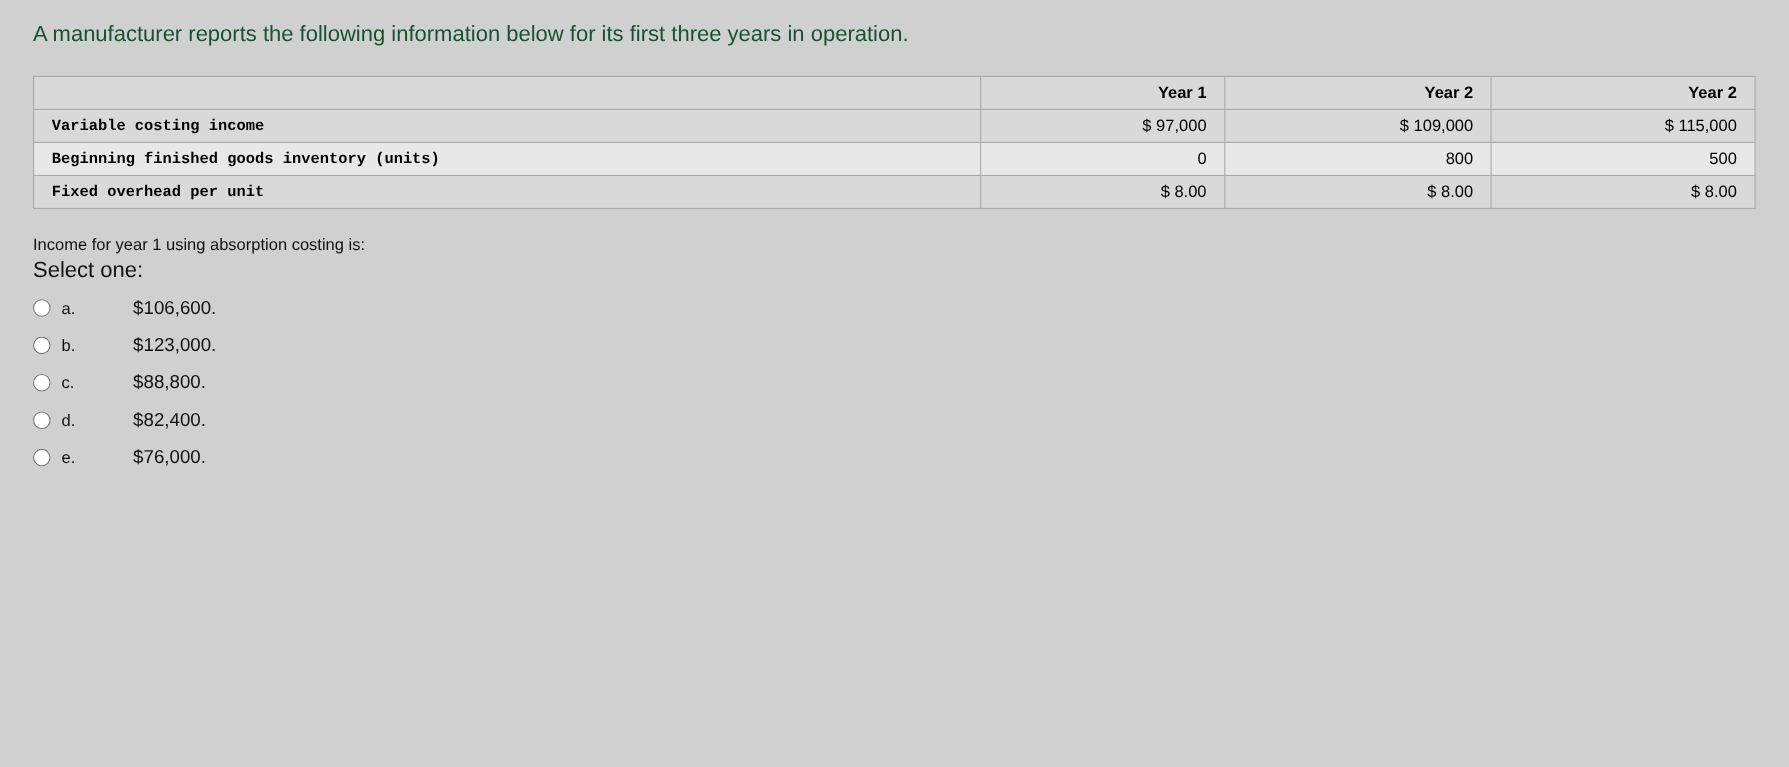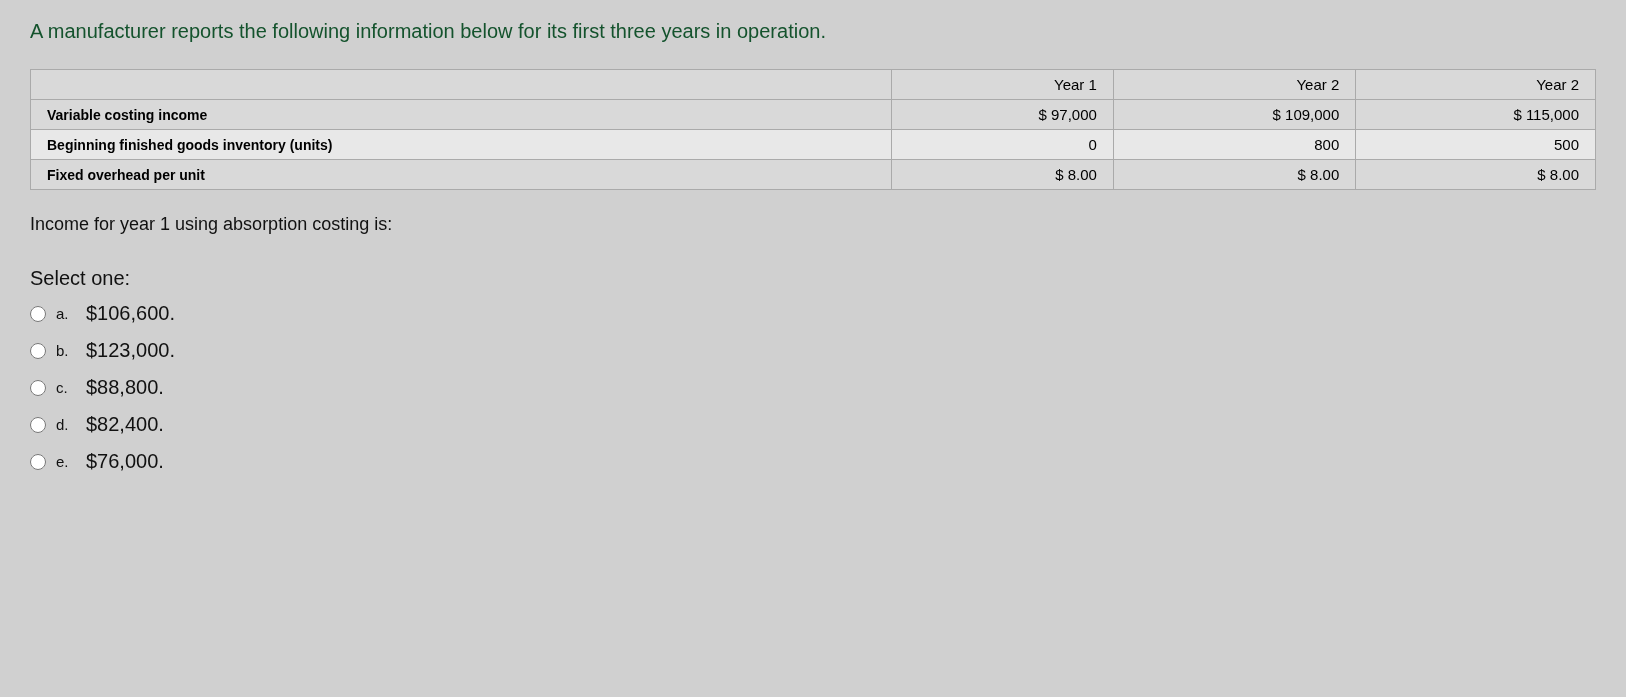--- a/index.html
+++ b/index.html
@@ -32,50 +32,50 @@
     .data-table th,
     .data-table td {
       border: 1px solid #aaa;
       padding: 6px 16px;
       text-align: right;
       font-size: 15px;
       background-color: #d9d9d9;
     }
 
     .data-table th {
-      font-weight: normal;
+      font-weight: bold;
       font-style: normal;
       padding-left: 10px;
     }
 
     .data-table td.row-label {
       text-align: left;
-      font-family: Liberation Sans, sans-serif;
+      font-family: Liberation Mono, monospace;
       font-weight: bold;
       font-size: 14px;
       width: 55%;
     }
 
     .data-table tr:nth-child(odd) td,
     .data-table tr:nth-child(odd) th {
       background-color: #d9d9d9;
     }
 
     .data-table tr:nth-child(even) td,
     .data-table tr:nth-child(even) th {
       background-color: #e8e8e8;
     }
 
     .data-table thead tr th {
       background-color: #d9d9d9;
     }
 
     .question-text {
-      font-size: 18px;
-      margin-bottom: 32px;
+      font-size: 15px;
+      margin-bottom: 4px;
       color: #111;
     }
 
     .select-label {
       font-size: 20px;
       margin-bottom: 12px;
       color: #111;
     }
 
     .options-list {
@@ -99,21 +99,22 @@
       cursor: pointer;
       accent-color: #555;
     }
 
     .option-letter {
       font-size: 15px;
       min-width: 20px;
     }
 
     .option-value {
-      font-size: 20px;
+      font-size: 17px;
+      margin-left: 35px;
     }
   </style>
 </head>
 <body>
 
 <p class="intro-text">A manufacturer reports the following information below for its first three years in operation.</p>
 
 <table class="data-table">
   <thead>
     <tr>

